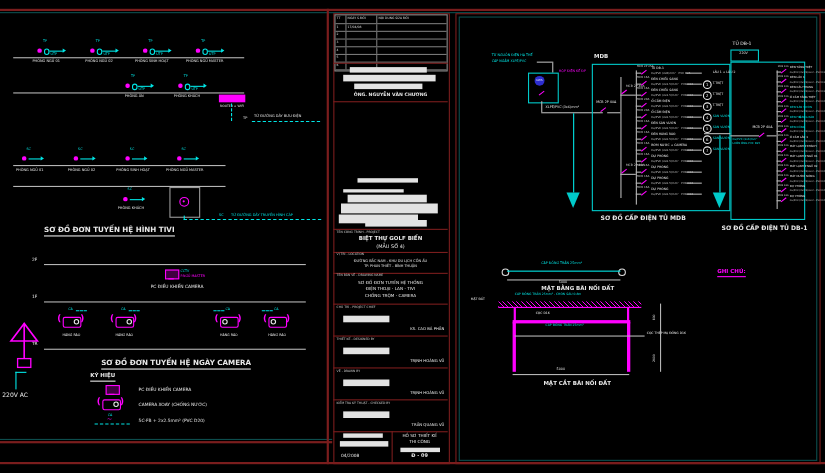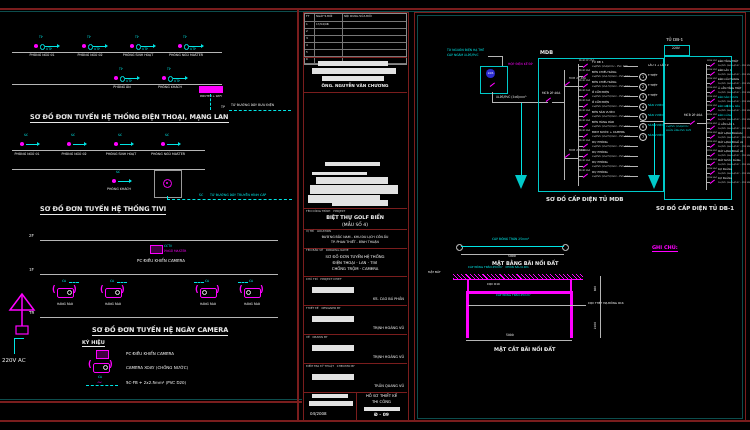--- a/index.html
+++ b/index.html
@@ -136,21 +136,20 @@
   </div>
   <span class="tc f32" style="left:98px;top:86px;width:48px">PHÒNG ĂN</span>
   <span class="tc f32" style="left:146px;top:86px;width:48px">PHÒNG KHÁCH</span>
 
   <span class="rod" style="left:199px;top:86px;width:24px;height:7px"></span>
   <span class="tc f28" style="left:194px;top:95px;width:34px">ROUTER + WIFI</span>
   <i class="vdashc" style="left:210px;top:94px;height:16px"></i>
   <span class="t f32" style="left:221px;top:106px">TP</span>
   <i class="dashc" style="left:229px;top:110px;width:62px"></i>
   <span class="t f32" style="left:231px;top:104px">TỪ ĐƯỜNG DÂY BƯU ĐIỆN</span>
-  <span class="t f65 b u" style="left:30px;top:114px">SƠ ĐỒ ĐƠN TUYẾN HỆ THỐNG ĐIỆN THOẠI, MẠNG LAN</span>
 
   <i class="ln" style="left:12px;top:150px;width:193px"></i>
   <i class="ln" style="left:12px;top:169px;width:193px"></i>
 
   <div class="grp" style="left:4px;top:134px;width:46px">
     <span class="t c f3" style="left:20px;top:0">SC</span>
     <span class="mdot" style="left:16px;top:8px"></span>
     <i class="arrc" style="left:22px;top:9.5px;width:12px"></i>
   </div>
   <div class="grp" style="left:51px;top:134px;width:46px">
@@ -180,21 +179,21 @@
   </div>
   <span class="tc f32" style="left:96px;top:188px;width:46px">PHÒNG KHÁCH</span>
 
   <span class="graybox" style="left:154px;top:170px;width:26px;height:26px"></span>
   <span class="mring" style="left:163px;top:179px;width:7px;height:7px"></span>
   <span class="mdot" style="left:166px;top:182px;width:2px;height:2px"></span>
   <i class="vlnc" style="left:167px;top:196px;height:4px"></i>
   <i class="dashc" style="left:167px;top:199px;width:125px"></i>
   <span class="t c f32" style="left:199px;top:194px">SC</span>
   <span class="t c f32" style="left:210px;top:194px">TỪ ĐƯỜNG DÂY TRUYỀN HÌNH CÁP</span>
-  <span class="t f65 b u" style="left:40px;top:206px">SƠ ĐỒ ĐƠN TUYẾN HỆ THỐNG TIVI</span>
+  <span class="t f65 b u" style="left:40px;top:206px">SƠ ĐỒ ĐƠN TUYẾN HỆ HÌNH TIVI</span>
 
   <i class="ln" style="left:40px;top:240px;width:238px"></i>
   <i class="ln" style="left:40px;top:274px;width:238px"></i>
   <i class="ln" style="left:40px;top:317px;width:238px"></i>
   <span class="t f4" style="left:29px;top:234px">2F</span>
   <span class="t f4" style="left:29px;top:268px">1F</span>
   <span class="t f4" style="left:29px;top:311px">TR</span>
 
   <span class="mon" style="left:150px;top:245px;width:11px;height:7px"></span>
   <span class="monstand" style="left:153px;top:253px;width:5px"></span>

